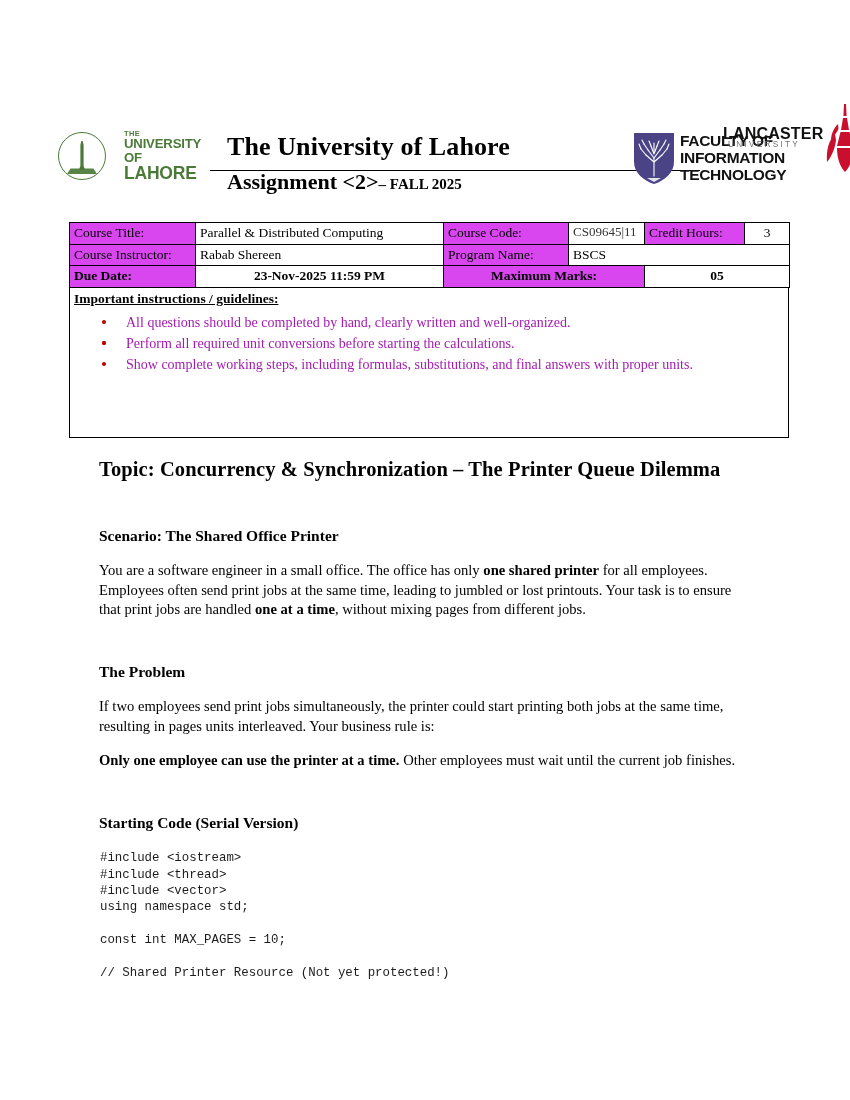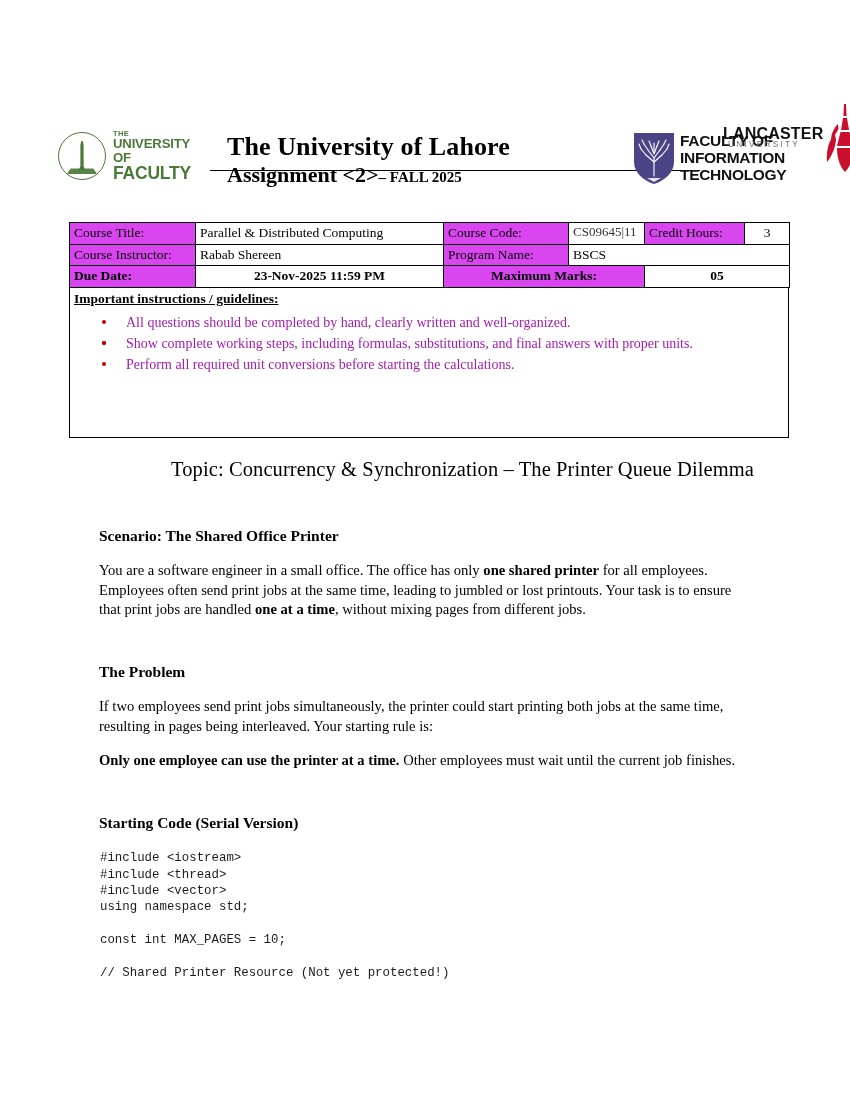--- a/index.html
+++ b/index.html
@@ -68,21 +68,21 @@
     left: 50%;
     transform: translateX(-50%);
     bottom: 5px;
     width: 30px;
     height: 7px;
     background: #4b7a38;
     clip-path: polygon(0% 100%, 12% 22%, 88% 22%, 100% 100%);
     opacity: .92;
   }
   .uol-text {
-    margin-left: 7px;
+    margin-left: 18px;
     line-height: 1.0;
     font-family: "Liberation Sans", sans-serif;
     color: #4b7a38;
   }
   .uol-the {
     font-size: 7.5px;
     letter-spacing: .4px;
     font-weight: 700;
     display: block;
   }
@@ -110,21 +110,21 @@
   }
   .main-title {
     font-size: 26px;
     font-weight: 700;
     letter-spacing: .1px;
     white-space: nowrap;
   }
   .sub-title {
     font-size: 22px;
     font-weight: 700;
-    margin-top: 0;
+    margin-top: 7px;
     white-space: nowrap;
   }
   .sub-title .term {
     font-size: 15px;
     font-weight: 700;
   }
   .title-rule {
     position: absolute;
     left: 155px;
     top: 78px;
@@ -269,25 +269,24 @@
 
   
   .content {
     position: absolute;
     left: 99px;
     top: 455px;
     width: 655px;
   }
   .topic-h {
     font-size: 20.5px;
-    font-weight: 400;
+    font-weight: 700;
     line-height: 1.38;
     margin: 0 0 0 0;
     letter-spacing: .1px;
-    text-align: right;
   }
   .sec-h {
     font-size: 15.5px;
     font-weight: 700;
     margin: 43px 0 0 0;
     line-height: 1.3;
   }
   .para {
     font-size: 14.6px;
     line-height: 1.32;
@@ -313,21 +312,21 @@
   <div class="header">
 
     <div class="uol-logo">
       <div class="uol-mark">
         <div class="uol-minaret"></div>
         <div class="uol-base"></div>
       </div>
       <div class="uol-text">
         <span class="uol-the">THE</span>
         <span class="uol-univ">UNIVERSITY OF</span>
-        <span class="uol-lahore">FACULTY</span>
+        <span class="uol-lahore">LAHORE</span>
       </div>
     </div>
 
     <div class="title-block">
       <div class="main-title">The University of Lahore</div>
       <div class="sub-title"><span>Assignment &lt;2&gt;</span><span class="term">– FALL 2025</span></div>
     </div>
     <div class="title-rule"></div>
 
     <div class="fit-logo">
@@ -407,36 +406,36 @@
         <td class="val ctr bold" colspan="2">05</td>
       </tr>
     </tbody>
   </table>
 
   <div class="instr-box">
     <div class="instr-title">Important instructions / guidelines:</div>
     <ul class="instr-list">
       <li><span class="dot"></span><span>All questions should be completed by hand, clearly written and well-organized.</span></li>
       <li><span class="dot"></span></li>
+      <li><span class="dot"></span><span>Perform all required unit conversions before starting the calculations.</span></li>
       <li><span class="dot"></span><span>Show complete working steps, including formulas, substitutions, and final answers with proper units.</span></li>
-      <li><span class="dot"></span><span>Perform all required unit conversions before starting the calculations.</span></li>
     </ul>
   </div>
 
   <div class="content">
 
     <h1 class="topic-h">Topic: Concurrency &amp; Synchronization – The Printer Queue Dilemma</h1>
 
     <h2 class="sec-h">Scenario: The Shared Office Printer</h2>
 
     <p class="para"><span>You are a software engineer in a small office. The office has only </span><b>one shared printer</b><span> for all employees. Employees often send print jobs at the same time, leading to jumbled or lost printouts. Your task is to ensure that print jobs are handled </span><b>one at a time</b><span>, without mixing pages from different jobs.</span></p>
 
     <h2 class="sec-h">The Problem</h2>
 
-    <p class="para">If two employees send print jobs simultaneously, the printer could start printing both jobs at the same time, resulting in pages being interleaved. Your starting rule is:</p>
+    <p class="para">If two employees send print jobs simultaneously, the printer could start printing both jobs at the same time, resulting in pages units interleaved. Your business rule is:</p>
 
     <p class="para"><b>Only one employee can use the printer at a time.</b><span> Other employees must wait until the current job finishes.</span></p>
 
     <h2 class="sec-h">Starting Code (Serial Version)</h2>
 
     <pre class="code">#include &lt;iostream&gt;
 #include &lt;thread&gt;
 #include &lt;vector&gt;
 using namespace std;
 

